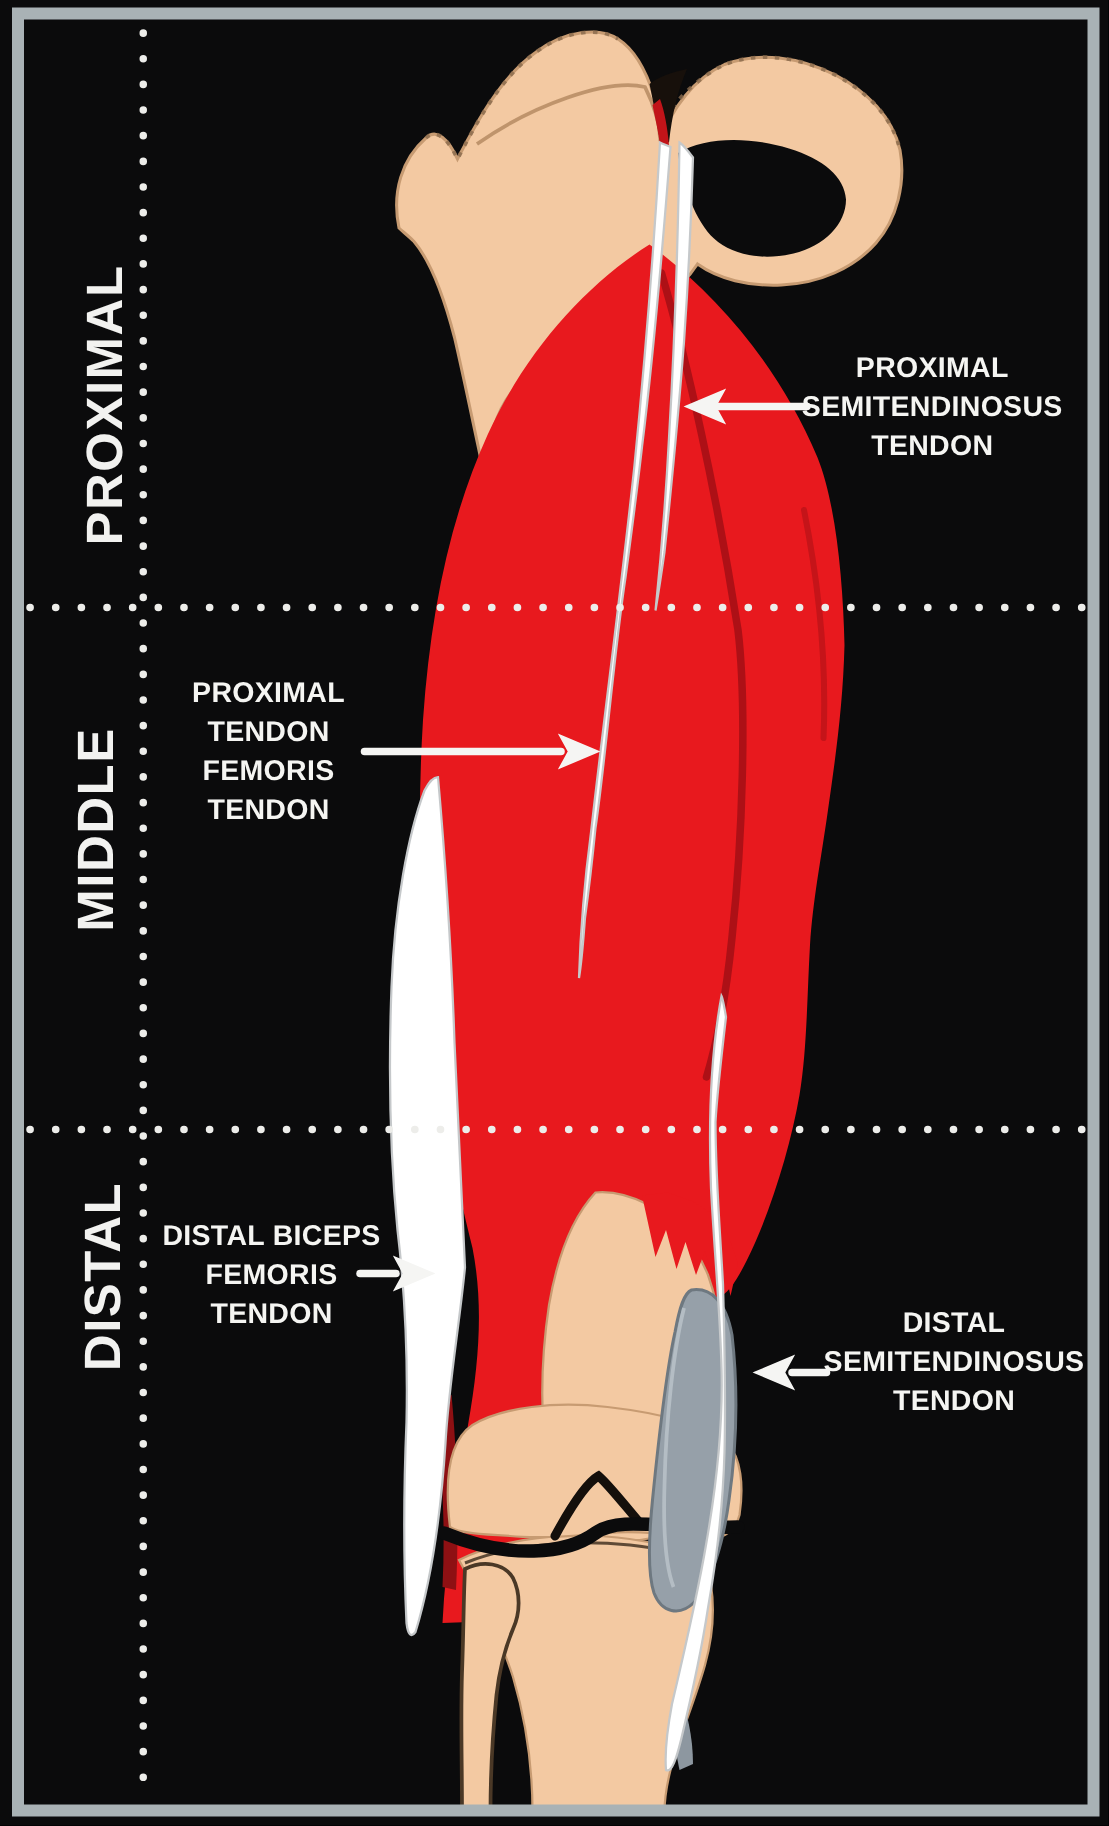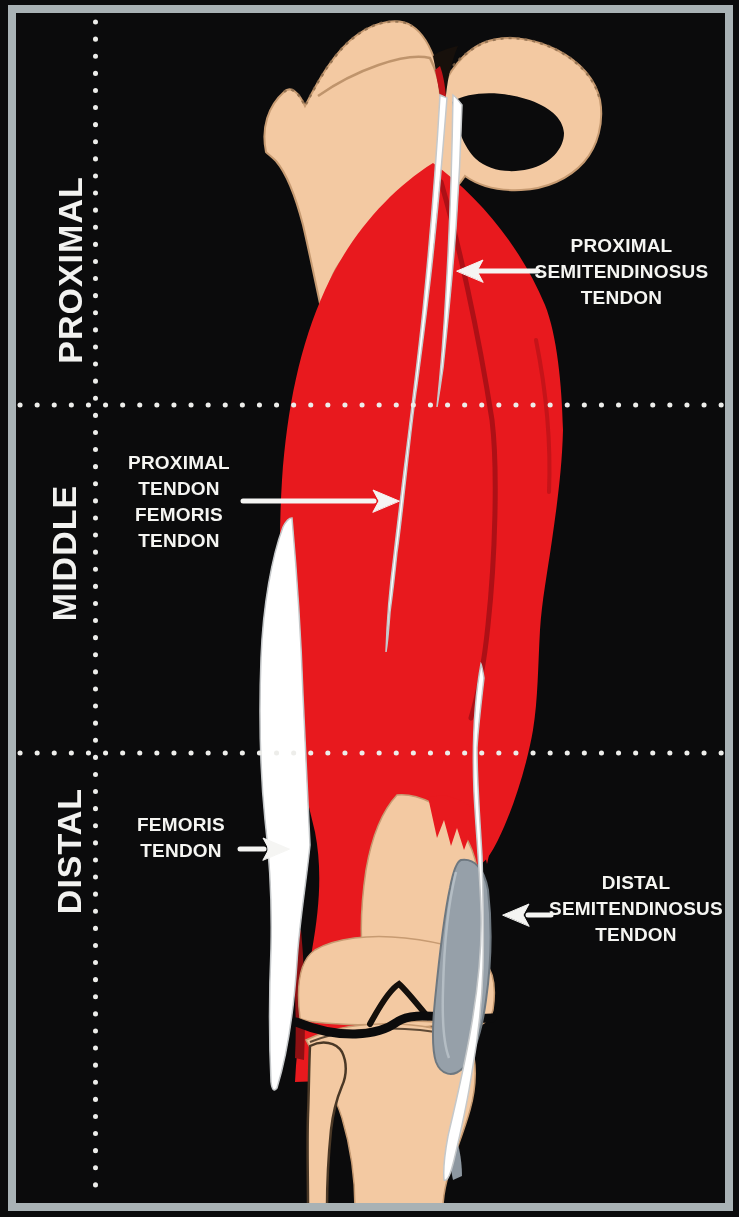--- a/index.html
+++ b/index.html
@@ -243,20 +243,21 @@
   </div>
 
   <div class="annotation" style="left:99px; top:450px; width:160px;">
     <div>PROXIMAL</div>
     <div>TENDON</div>
     <div>FEMORIS</div>
     <div>TENDON</div>
   </div>
 
   <div class="annotation" style="left:96px; top:812px; width:170px;">
+    <div>DISTAL BICEPS</div>
     <div>FEMORIS</div>
     <div>TENDON</div>
   </div>
 
   <div class="annotation" style="left:546px; top:870px; width:180px;">
     <div>DISTAL</div>
     <div>SEMITENDINOSUS</div>
     <div>TENDON</div>
   </div>
 

